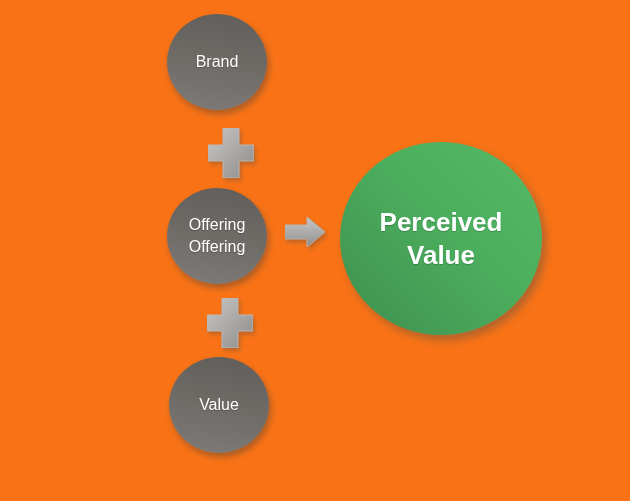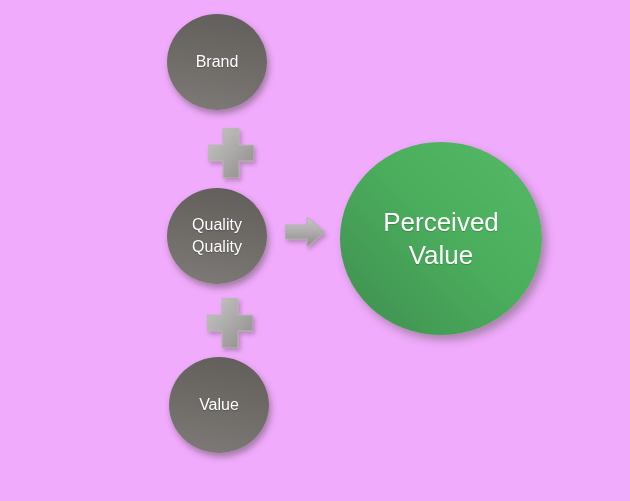--- a/index.html
+++ b/index.html
@@ -5,21 +5,21 @@
   html, body {
     margin: 0;
     padding: 0;
     background: #ffffff;
     font-family: "Liberation Sans", sans-serif;
   }
   .stage {
     position: relative;
     width: 630px;
     height: 501px;
-    background: #f0abfc;
+    background: #f97316;
     overflow: hidden;
   }
   .circle {
     position: absolute;
     border-radius: 50%;
     display: flex;
     align-items: center;
     justify-content: center;
     text-align: center;
   }
@@ -44,21 +44,21 @@
     left: 340px;
     top: 142px;
     width: 202px;
     height: 193px;
     background: linear-gradient(225deg, #55b966 0%, #4bae5d 45%, #3f8e4f 100%);
     box-shadow: 4px 5px 8px rgba(85, 80, 75, 0.45);
   }
   .result-label {
     color: #ffffff;
     font-size: 26px;
-    font-weight: normal;
+    font-weight: bold;
     line-height: 1.25;
     width: 160px;
     text-shadow: 0 1px 1px rgba(0,0,0,0.2);
   }
   .plus-wrap {
     position: absolute;
     width: 46px;
     height: 50px;
   }
   .pos-plus-1 { left: 208px; top: 128px; }
@@ -91,21 +91,21 @@
           <stop offset="0" stop-color="#c9c7c5"></stop>
           <stop offset="0.55" stop-color="#a9a7a5"></stop>
           <stop offset="1" stop-color="#8d8b89"></stop>
         </linearGradient>
       </defs>
       <polygon points="15,0 31,0 31,17 46,17 46,33 31,33 31,50 15,50 15,33 0,33 0,17 15,17" fill="url(#plusGrad1)" stroke="#bab8b6" stroke-width="1"></polygon>
     </svg>
   </div>
 
   <div class="circle input-circle pos-offering">
-    <span class="input-label">Quality Quality</span>
+    <span class="input-label">Offering Offering</span>
   </div>
 
   <div class="plus-wrap pos-plus-2">
     <svg width="46" height="50" viewBox="0 0 46 50" aria-hidden="true">
       <defs>
         <linearGradient id="plusGrad2" x1="0" y1="0" x2="1" y2="1">
           <stop offset="0" stop-color="#c9c7c5"></stop>
           <stop offset="0.55" stop-color="#a9a7a5"></stop>
           <stop offset="1" stop-color="#8d8b89"></stop>
         </linearGradient>

